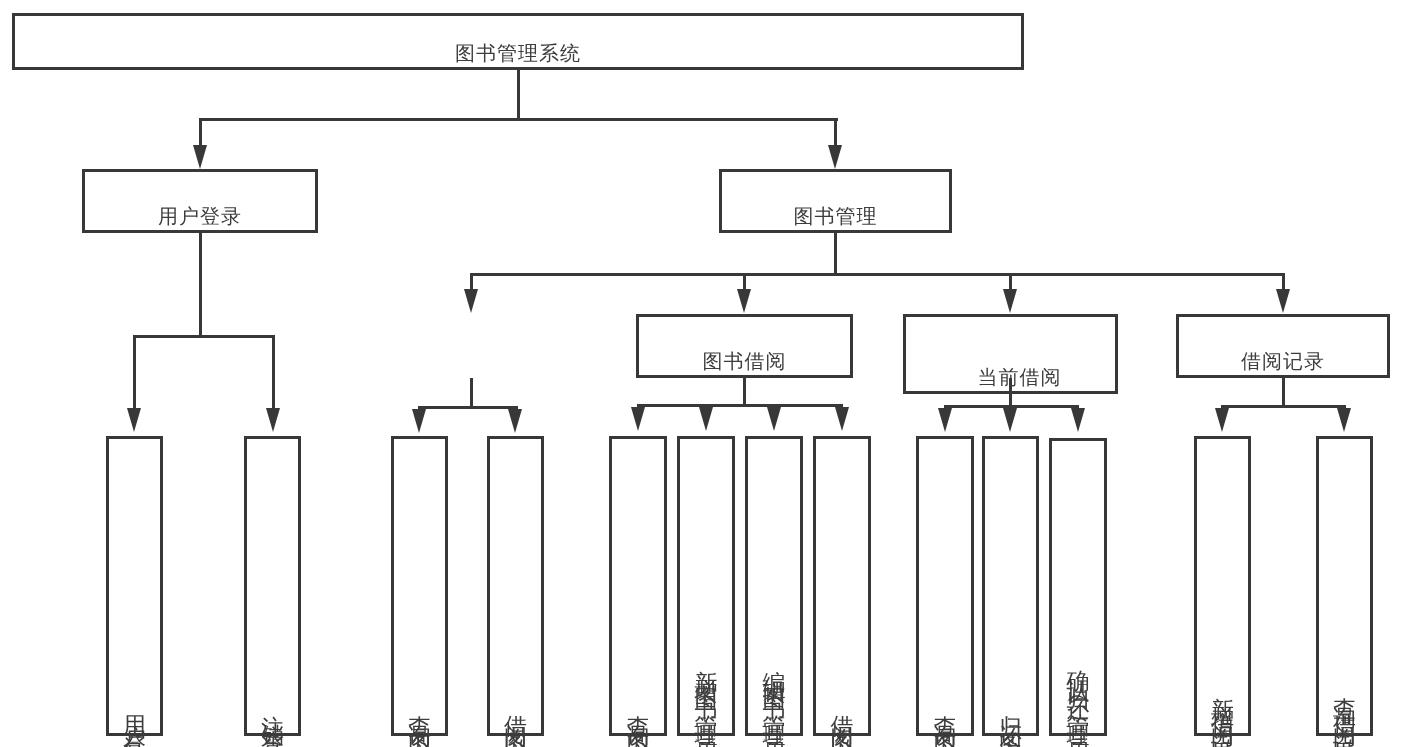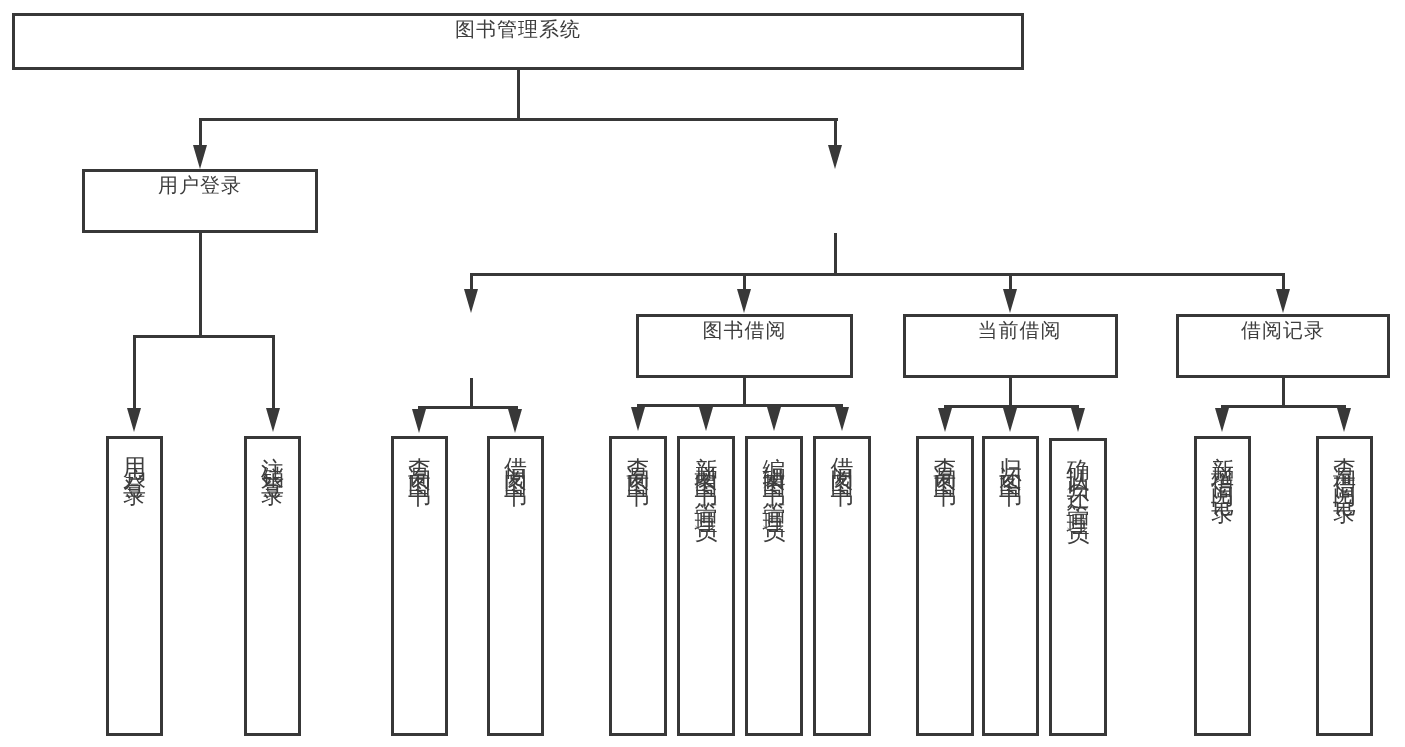--- a/index.html
+++ b/index.html
@@ -2,21 +2,21 @@
 <html><head>
 <meta charset="utf-8">
 <style>
   html,body{margin:0;padding:0;background:#ffffff;}
   .canvas{
     position:relative;width:1405px;height:747px;background:#ffffff;
     font-family:"Liberation Sans", sans-serif;color:#3d3d3d;overflow:hidden;
   }
   .box{
     position:absolute;box-sizing:border-box;border:3px solid #383838;background:#ffffff;
-    display:flex;align-items:flex-start;justify-content:center;
+    display:flex;align-items:flex-end;justify-content:center;
   }
   .hlabel{font-size:20px;letter-spacing:1px;white-space:nowrap;}
   .vlabel{
     writing-mode:vertical-rl;text-orientation:mixed;
     font-size:23px;line-height:1;letter-spacing:9px;white-space:nowrap;
   }
   .line{position:absolute;background:#383838;}
   .arrow{
     position:absolute;width:0;height:0;
     border-left:7px solid transparent;border-right:7px solid transparent;
@@ -32,25 +32,28 @@
 
 <div class="canvas">
 
   <div class="box" style="left:12px;top:13px;width:1012px;height:57px;">
     <span class="hlabel">图书管理系统</span>
   </div>
 
   <div class="box" style="left:82px;top:169px;width:236px;height:64px;">
     <span class="hlabel">用户登录</span>
   </div>
+  <div class="box" style="left:719px;top:169px;width:233px;height:64px;">
+    <span class="hlabel">图书管理</span>
+  </div>
 
   <div class="box" style="left:636px;top:314px;width:217px;height:64px;">
     <span class="hlabel">图书借阅</span>
   </div>
-  <div class="box" style="left:903px;top:314px;width:215px;height:64px;padding-left:18px;">
+  <div class="box" style="left:903px;top:314px;width:215px;height:80px;padding-left:18px;">
     <span class="hlabel">当前借阅</span>
   </div>
   <div class="box" style="left:1176px;top:314px;width:214px;height:64px;">
     <span class="hlabel">借阅记录</span>
   </div>
 
   <div class="box" style="left:106px;top:436px;width:57px;height:300px;">
     <span class="vlabel">用户登录</span>
   </div>
   <div class="box" style="left:244px;top:436px;width:57px;height:300px;">

